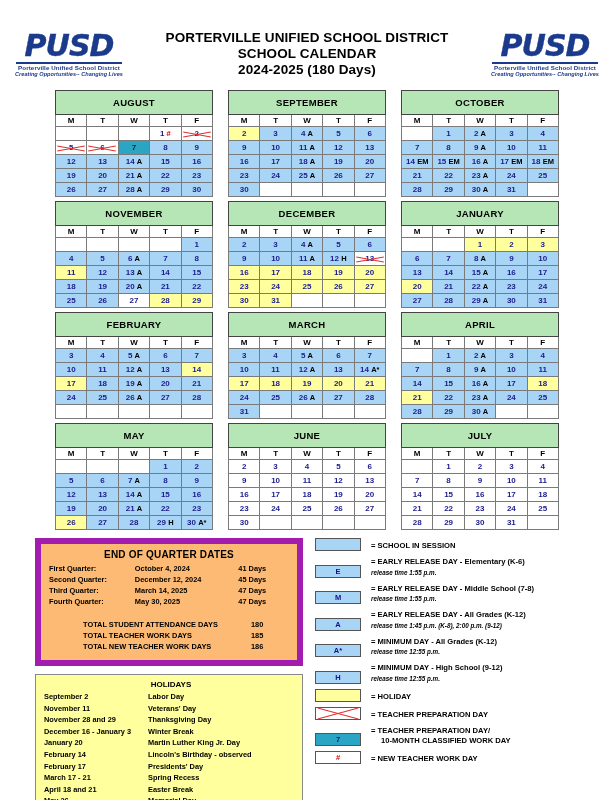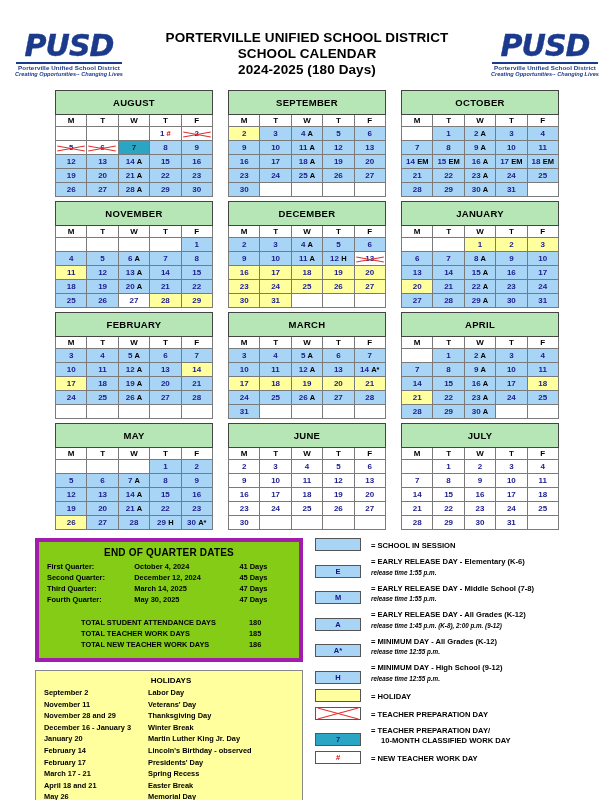--- a/index.html
+++ b/index.html
@@ -50,21 +50,21 @@
   }
   td.xd::before { transform: rotate(10deg); }
   td.xd::after  { transform: rotate(-10deg); }
 
   
   .bottom { display:flex; justify-content:center; gap:8px; margin-top:8px; padding: 0 6px; }
   .leftcol { width: 268px; }
   .rightcol { width: 268px; padding-left: 4px; }
 
   .box-quarter {
-    background:#84cc16; border:4px solid #a21caf; padding:5px 8px 8px 8px;
+    background:#fdba74; border:6px solid #a21caf; padding:5px 8px 8px 8px;
     font-size:7.4px; font-weight:bold;
   }
   .box-quarter .bq-title { text-align:center; font-size:10px; font-weight:bold; margin-bottom:3px; letter-spacing:.2px;}
   .qrow { display:flex; line-height: 11px; }
   .qrow .c1 { width: 88px; }
   .qrow .c2 { width: 106px; }
   .qrow .c3 { width: 52px; }
   .totals { margin-top: 12px; }
   .trow { display:flex; line-height:11px; padding-left:34px; }
   .trow .t1 { width: 168px; }

